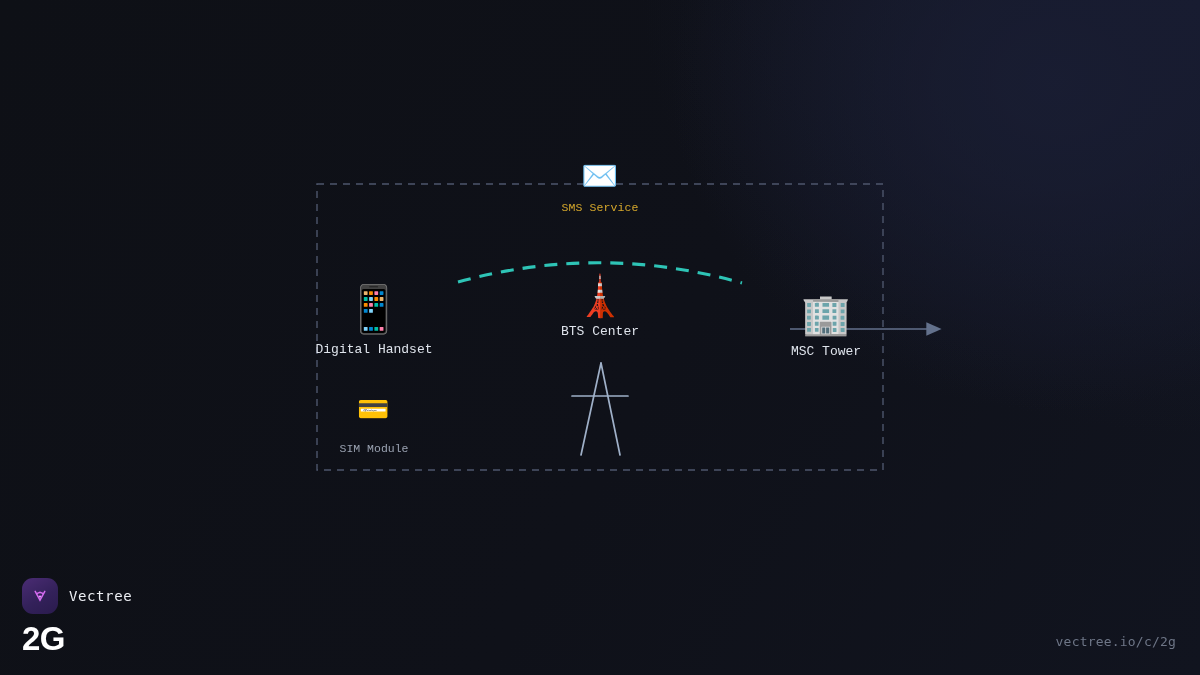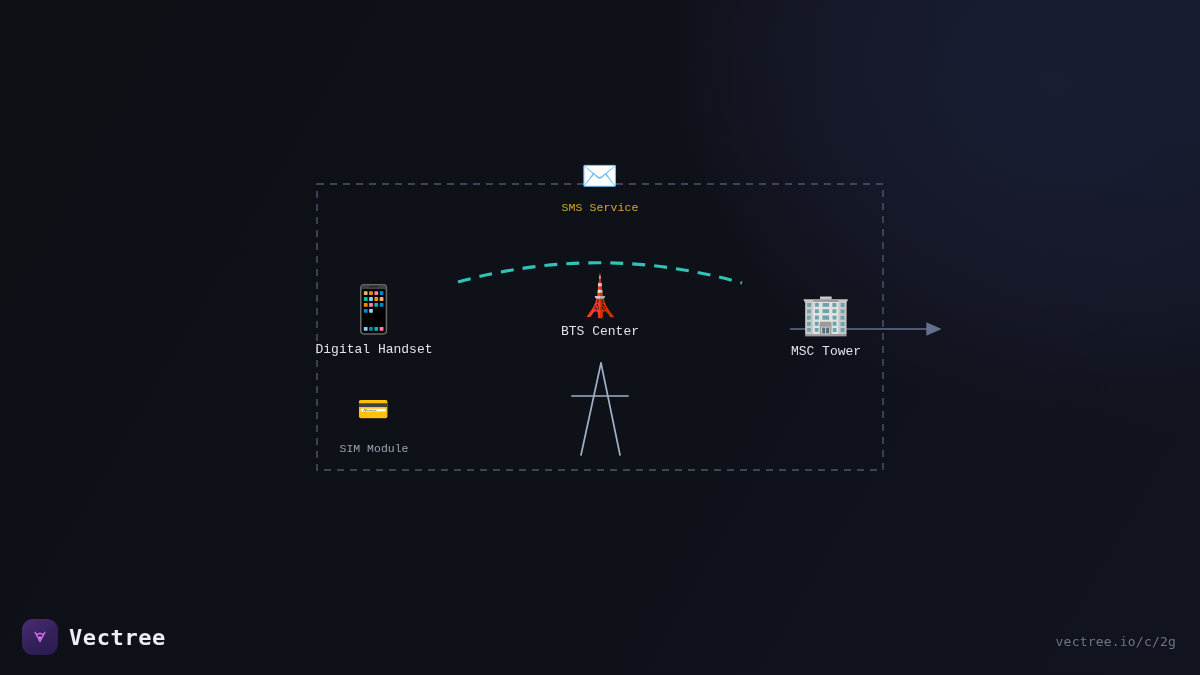--- a/index.html
+++ b/index.html
@@ -91,22 +91,22 @@
     height: 36px;
     border-radius: 11px;
     background: linear-gradient(150deg, #4b2c74 0%, #33215a 55%, #2a1b4d 100%);
     display: flex;
     align-items: center;
     justify-content: center;
     flex: none;
   }
   #brand-name {
     font-family: "DejaVu Sans Mono", "Liberation Mono", monospace;
-    font-size: 22px;
-    font-weight: 700;
+    font-size: 14px;
+    font-weight: 400;
     color: #edeff4;
     letter-spacing: .6px;
   }
   #footer-title {
     font-family: "Liberation Sans", sans-serif;
     font-size: 33px;
     font-weight: 700;
     color: #ffffff;
     letter-spacing: -.5px;
     line-height: 1;
@@ -177,17 +177,18 @@
         <svg width="20" height="20" viewBox="0 0 20 20" aria-hidden="true">
           <g stroke="#d56bf0" stroke-width="1.5" fill="none" stroke-linecap="round">
             <path d="M5.2 5.4 L10 14.2 L14.8 5.4"></path>
             <path d="M7.2 7.4 L10 6.2 L12.8 7.4"></path>
           </g>
           <circle cx="10" cy="10.6" r="1.15" fill="#e79bff"></circle>
         </svg>
       </div>
       <span id="brand-name">Vectree</span>
     </div>
+    <div id="footer-title">2G</div>
   </div>
 
   <div id="footer-url">vectree.io/c/2g</div>
 
 </div>
 
 </body></html>

